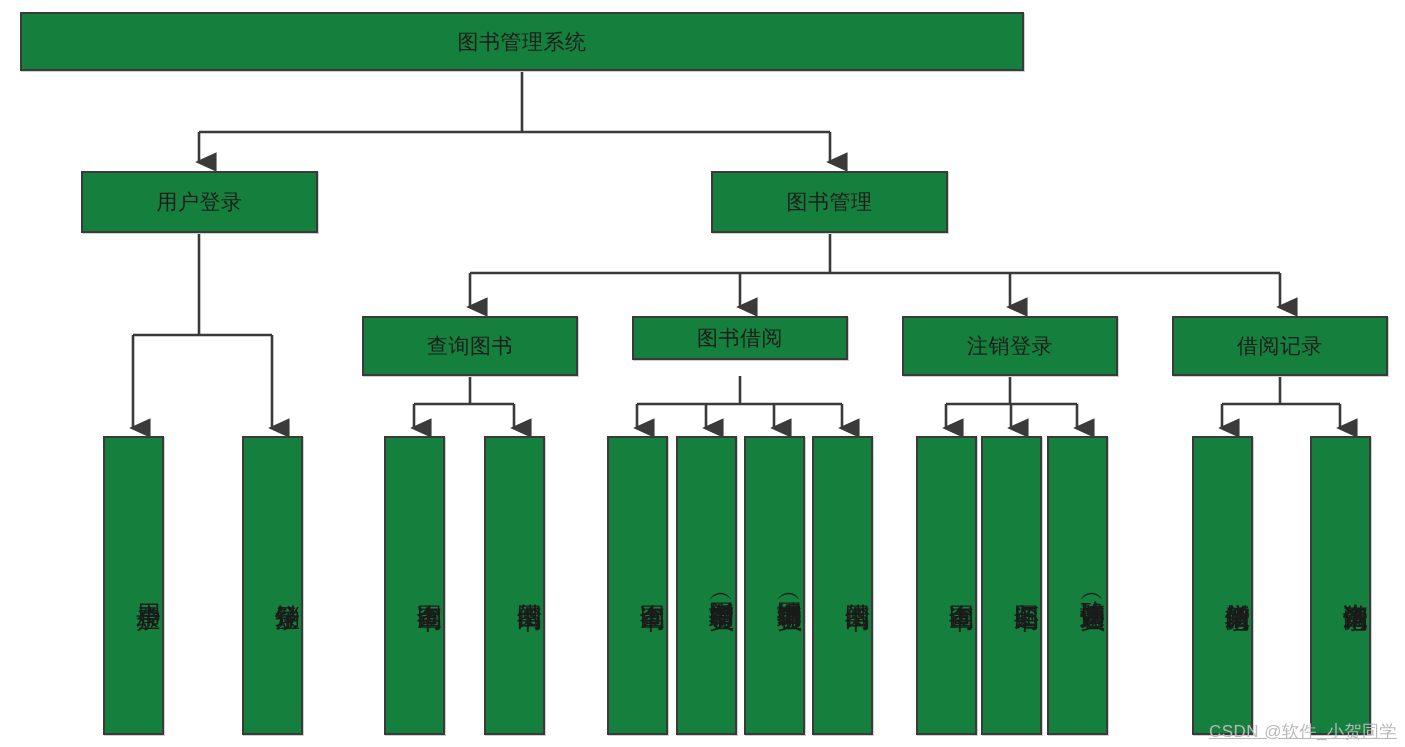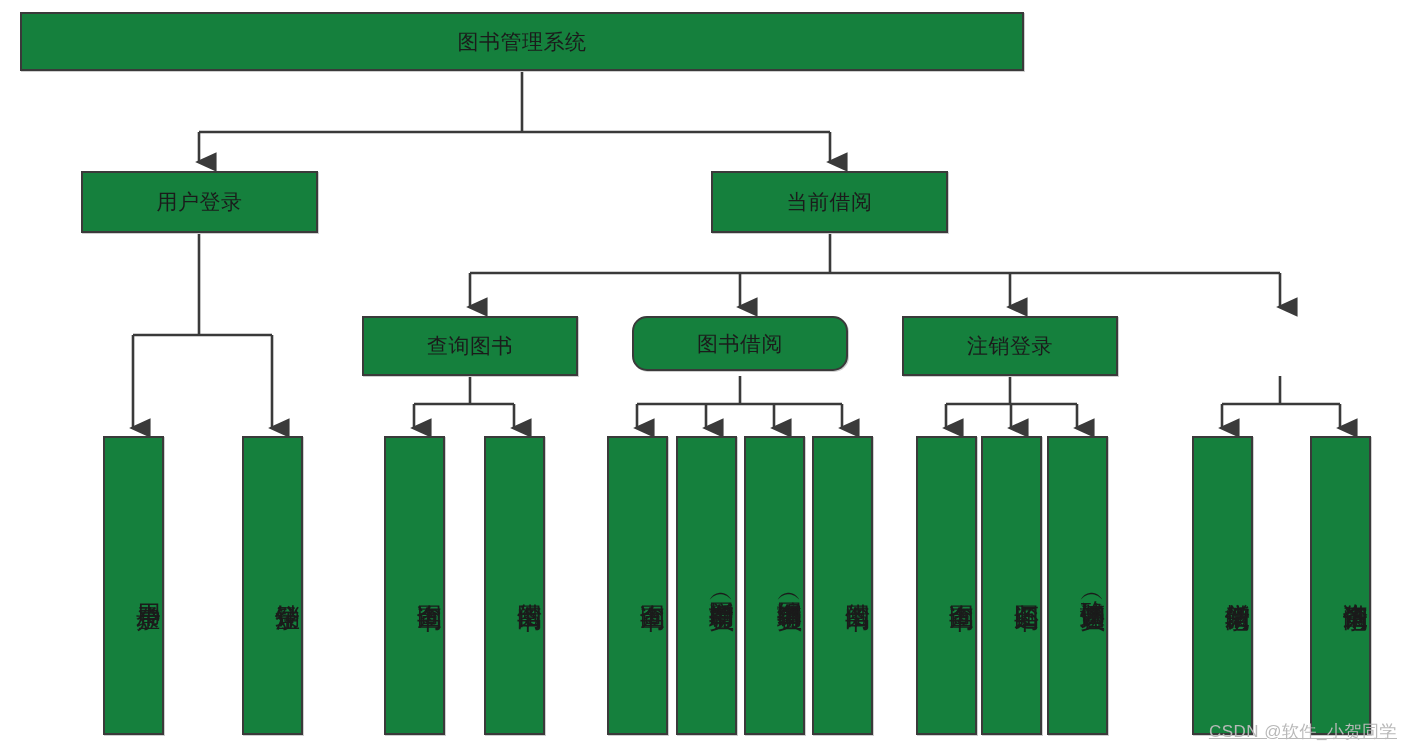--- a/index.html
+++ b/index.html
@@ -123,31 +123,34 @@
   </svg>
 
   <div class="node horiz" style="left:20px; top:12px; width:1004px; height:59px;">
     <span>图书管理系统</span>
   </div>
 
   <div class="node horiz" style="left:81px; top:171px; width:237px; height:62px;">
     <span>用户登录</span>
   </div>
   <div class="node horiz" style="left:711px; top:171px; width:237px; height:62px;">
-    <span>当前借阅</span>
+    <span>图书管理</span>
   </div>
 
   <div class="node horiz" style="left:362px; top:316px; width:216px; height:60px;">
     <span>查询图书</span>
   </div>
-  <div class="node horiz" style="left:632px; top:316px; width:216px; height:55px;border-radius:15px;">
+  <div class="node horiz" style="left:632px; top:316px; width:216px; height:44px;">
     <span>图书借阅</span>
   </div>
   <div class="node horiz" style="left:902px; top:316px; width:216px; height:60px;">
     <span>注销登录</span>
+  </div>
+  <div class="node horiz" style="left:1172px; top:316px; width:216px; height:60px;">
+    <span>借阅记录</span>
   </div>
 
   <div class="node vert" style="left:103px; top:436px; width:61px; height:299px;">
     <span class="vtext">用户登录</span>
   </div>
   <div class="node vert" style="left:242px; top:436px; width:61px; height:299px;">
     <span class="vtext">注销登录</span>
   </div>
 
   <div class="node vert" style="left:384px; top:436px; width:61px; height:299px;">

